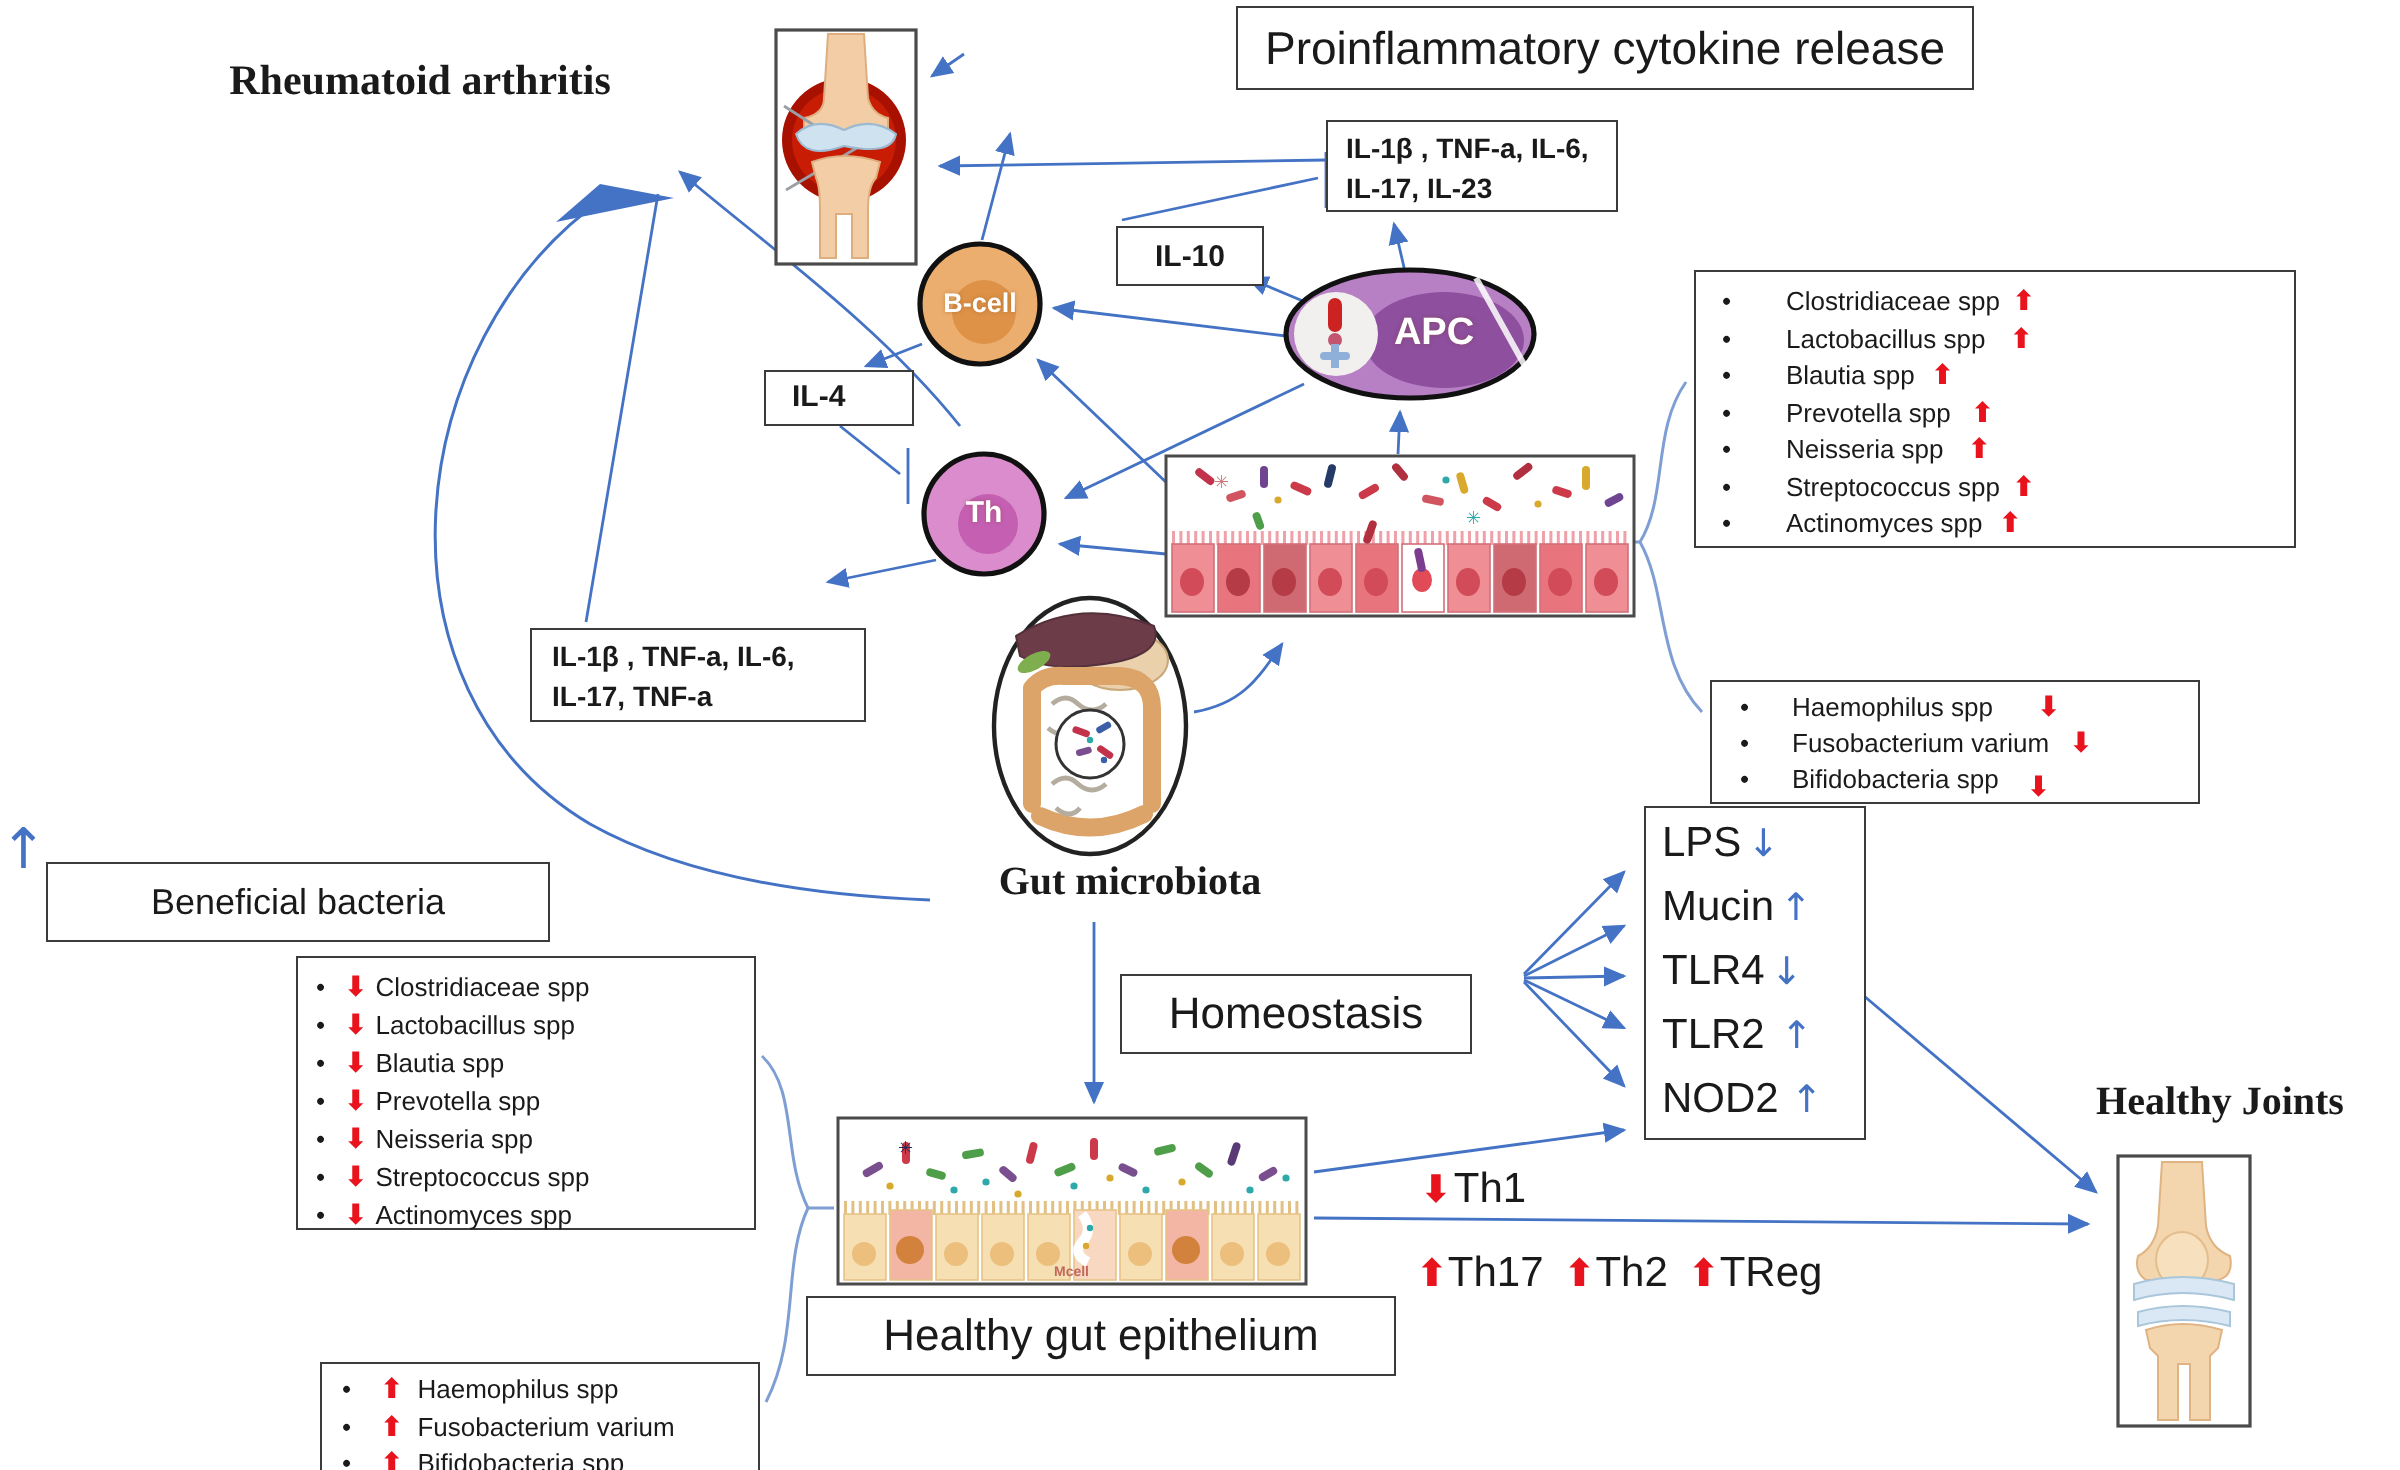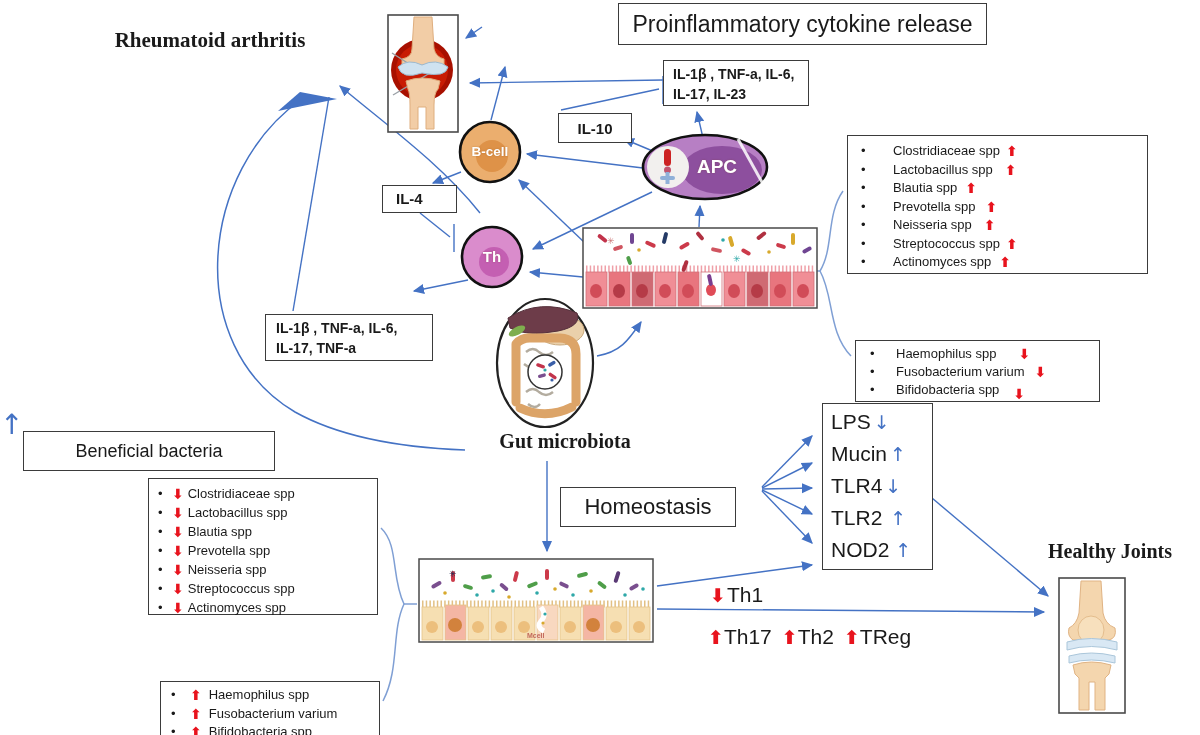--- a/index.html
+++ b/index.html
@@ -406,20 +406,21 @@
     <div class="recrow">
         <span>TLR2</span>
         <span class="bluearr" style="margin-left:8px;">↑</span>
       </div>
     <div class="recrow">
         <span>NOD2</span>
         <span class="bluearr" style="margin-left:6px;">↑</span>
       </div>
   </div>
 
+  <div class="bx ctr" style="left:403px;top:648px;width:295px;height:40px;font-size:22px;">Healthy gut epithelium</div>
 
   <div class="abs row" style="left:710px;top:583px;font-size:21px;">
     <span class="redarr" style="font-size:19px;margin-right:1px;">⬇</span>
     <span>Th1</span>
   </div>
   <div class="abs row" style="left:708px;top:625px;font-size:21px;">
     <span class="redarr" style="font-size:19px;">⬆</span>
     <span>Th17</span>
     <span class="redarr" style="font-size:19px;margin-left:10px;">⬆</span>
     <span>Th2</span>

